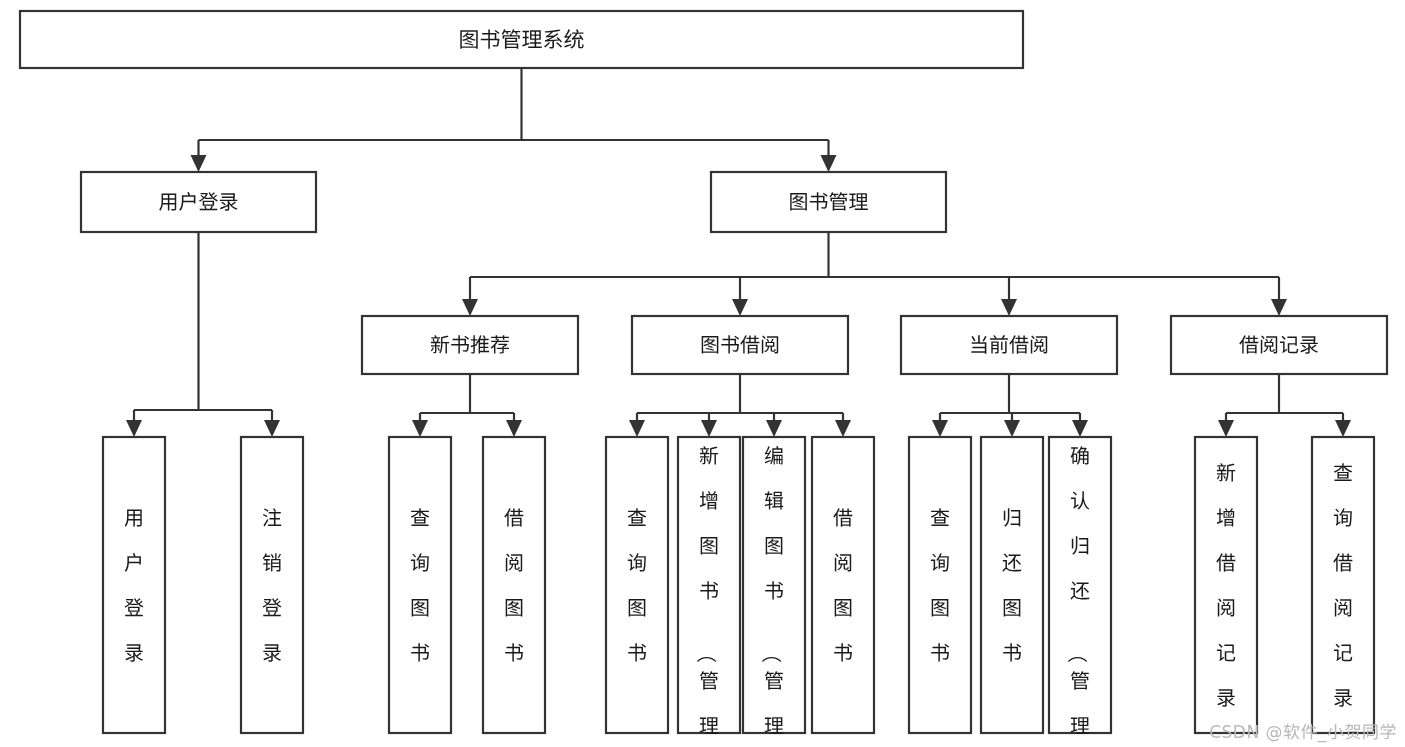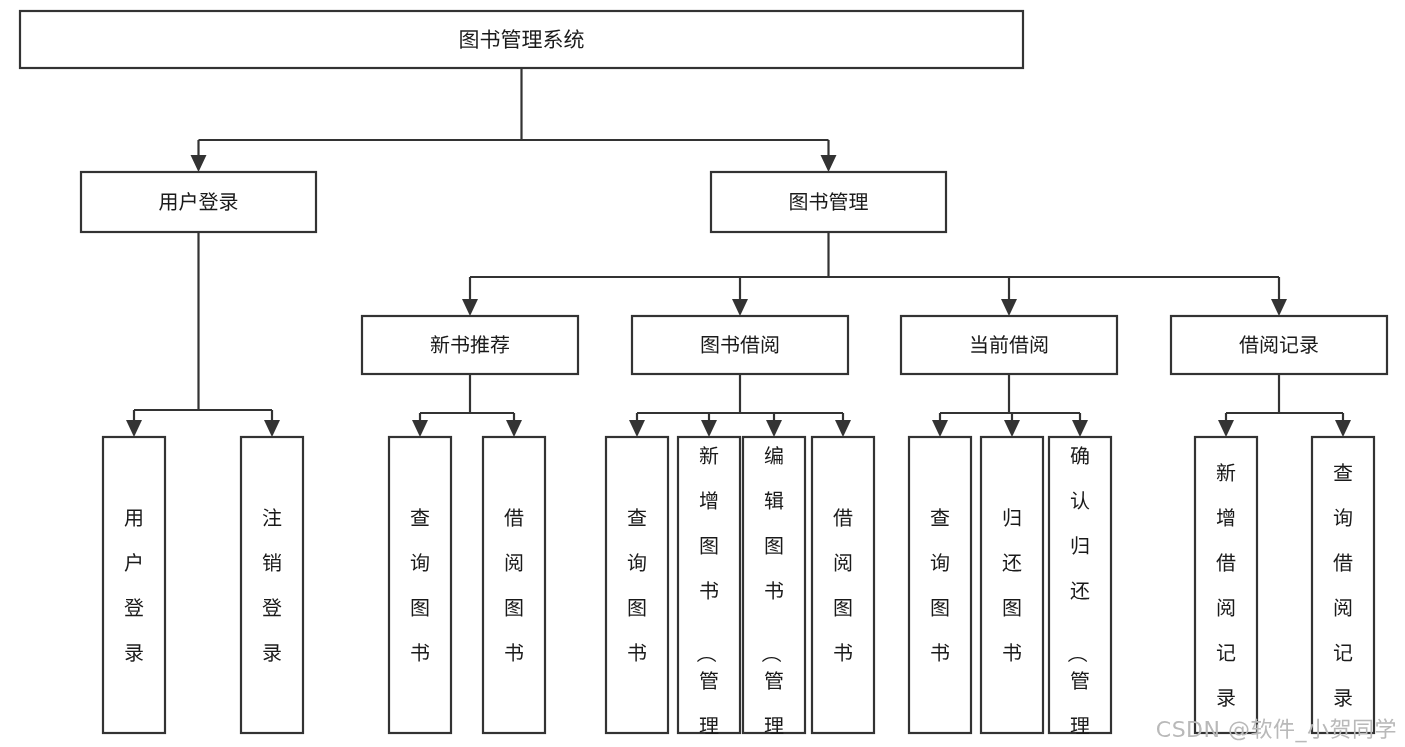--- a/index.html
+++ b/index.html
@@ -56,21 +56,21 @@
   }
   .arrow-head {
     fill: #333333;
     stroke: none;
   }
   .watermark-text {
     position: absolute;
     right: 8px;
     bottom: 4px;
     font-family: "DejaVu Sans", "Liberation Sans", sans-serif;
-    font-size: 22px;
+    font-size: 17px;
     color: #b9b9b9;
     white-space: nowrap;
     letter-spacing: 0.5px;
   }
 </style>
 </head>
 <body>
 
 <div id="diagram-root">
   <svg class="diagram-canvas" viewBox="0 0 1405 747" xmlns="http://www.w3.org/2000/svg">

